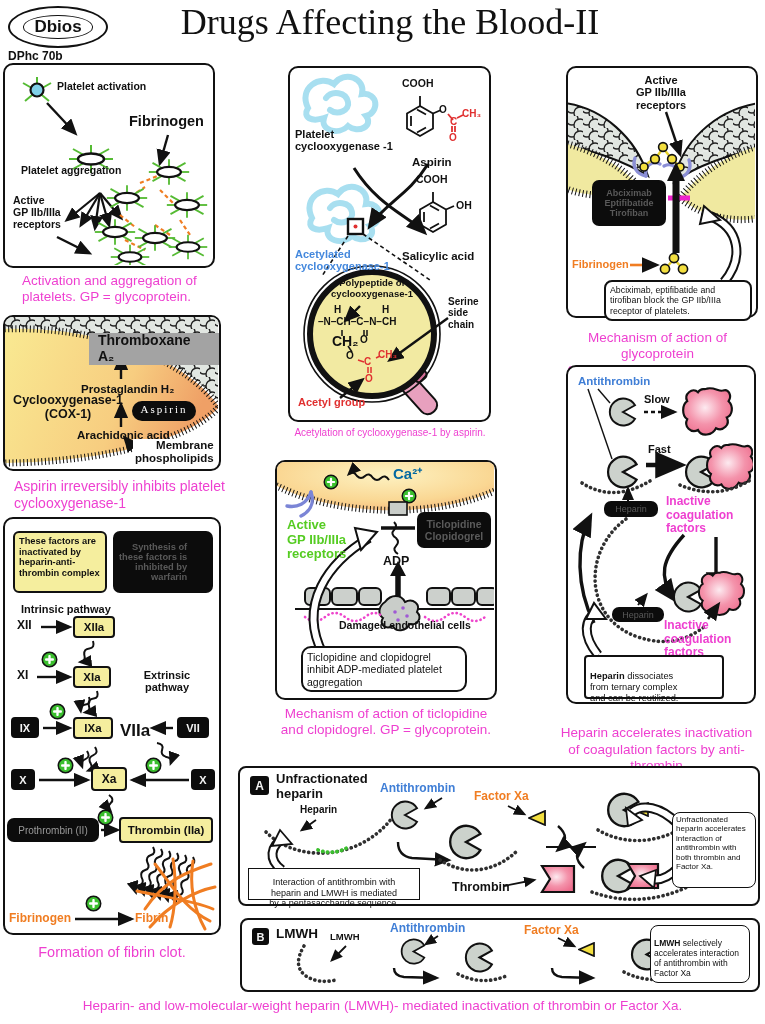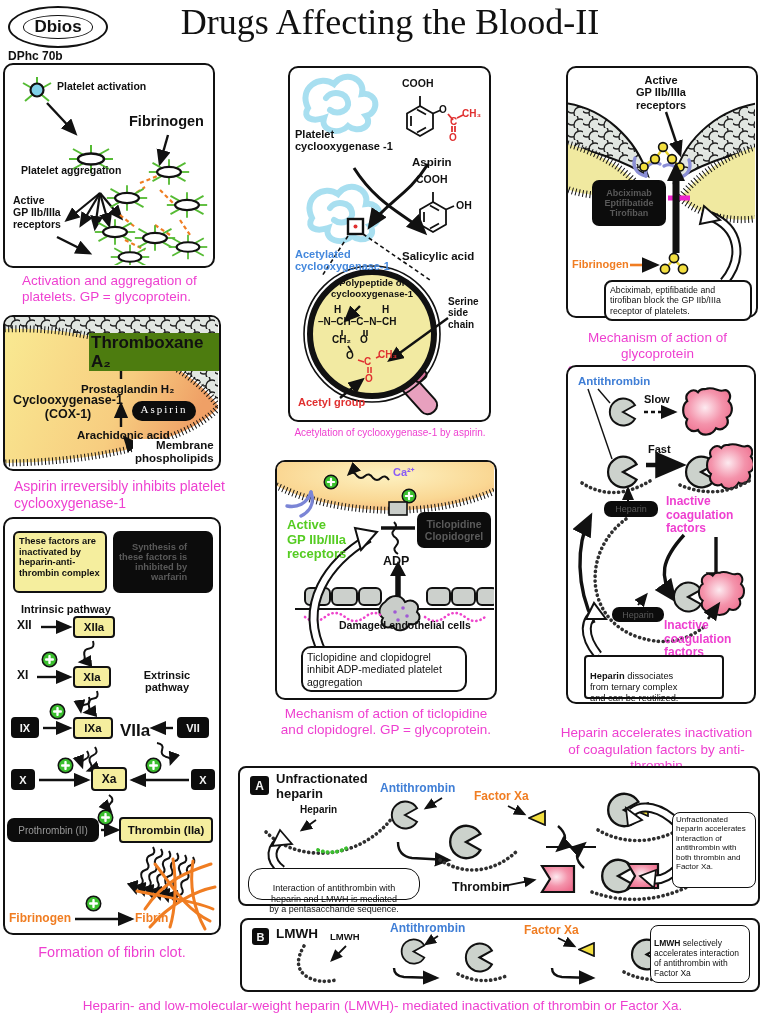--- a/index.html
+++ b/index.html
@@ -220,21 +220,21 @@
     <div class="lbl b pre" style="left:5px;top:180px;font-size:11px;color:#4488dd">Acetylated
 cyclooxygenase-1</div>
     <div class="lbl b" style="left:126px;top:106px;font-size:10.5px">COOH</div>
     <div class="lbl b" style="left:166px;top:132px;font-size:10.5px">OH</div>
     <div class="lbl b" style="left:112px;top:182px;font-size:11.5px">Salicylic acid</div>
     <div class="lbl b pre ctr" style="left:36px;top:210px;width:92px;font-size:9.5px">Polypeptide of
 cyclooxygenase-1</div>
     <div class="lbl b" style="left:44px;top:236px;font-size:10px">H</div>
     <div class="lbl b" style="left:92px;top:236px;font-size:10px">H</div>
     <div class="lbl b" style="left:28px;top:248px;font-size:10px">–N–CH–C–N–CH</div>
-    <div class="lbl b" style="left:42px;top:266px;font-size:10px">CH₂</div>
+    <div class="lbl b" style="left:42px;top:266px;font-size:14px">CH₂</div>
     <div class="lbl b" style="left:70px;top:266px;font-size:10px">O</div>
     <div class="lbl b" style="left:56px;top:282px;font-size:10px">O</div>
     <div class="lbl b red" style="left:74px;top:288px;font-size:10px">C</div>
     <div class="lbl b red" style="left:88px;top:281px;font-size:10px">CH₃</div>
     <div class="lbl b red" style="left:75px;top:305px;font-size:10px">O</div>
     <div class="lbl b pre" style="left:158px;top:228px;font-size:10px">Serine
 side
 chain</div>
     <div class="lbl b red" style="left:8px;top:328px;font-size:11px">Acetyl group</div>
   </div>
@@ -317,21 +317,21 @@
       <path d="M-4,-4 H216 V88 C180,40 90,8 -4,12 Z" fill="url(#scal)"></path>
       <path d="M-4,12 C90,8 180,40 214,90 C180,128 80,146 -4,146 Z" fill="url(#coxg)"></path>
       <path d="M-4,12 C90,8 180,40 214,90 C180,128 80,146 -4,146" class="hair"></path>
       <g>
         <line class="arr" x1="116" y1="62" x2="116" y2="40" marker-end="url(#ah)"></line>
         <line class="arr" x1="116" y1="110" x2="116" y2="88" marker-end="url(#ah)"></line>
         <path class="arr" d="M152,140 C138,134 126,128 120,121" marker-end="url(#ah)"></path>
       </g>
       <rect x="127" y="84" width="64" height="20" rx="10" fill="#0c0c0c"></rect>
     </svg>
-    <div class="lbl b" style="left:84px;top:16px;font-size:17px;background:#4d7c0f;padding:0 2px">Thromboxane A₂</div>
+    <div class="lbl b" style="left:84px;top:16px;font-size:14px;background:#a3a3a3;padding:0 9px">Thromboxane A₂</div>
     <div class="lbl b" style="left:76px;top:66px;font-size:11.5px">Prostaglandin H₂</div>
     <div class="lbl b pre ctr" style="left:2px;top:76px;width:122px;font-size:12.5px">Cyclooxygenase-1
 (COX-1)</div>
     <div class="lbl i ctr" style="left:127px;top:86px;width:64px;font-size:11px;color:#fff;letter-spacing:2px;font-family:'Liberation Serif',serif">Aspirin</div>
     <div class="lbl b" style="left:72px;top:112px;font-size:11.5px">Arachidonic acid</div>
     <div class="lbl b pre" style="left:128px;top:122px;font-size:11.5px;background:#fff;padding:0 2px;text-align:right">Membrane
 phospholipids</div>
   </div>
   <div class="cap pre" style="left:14px;top:478px;width:230px;font-size:14px">Aspirin irreversibly inhibits platelet
 cyclooxygenase-1</div>
@@ -474,21 +474,21 @@
           <circle cx="121" cy="158" r="1.8" fill="#a05ad5"></circle>
       </g>
       <path class="chainm" d="M28,155 q10,8 20,0 q10,-8 20,0 q10,8 20,0 q10,-8 18,0"></path>
       <path class="chainm" d="M148,155 q10,8 20,0 q10,-8 20,0 q10,8 20,0"></path>
       <g>
         <path class="oab" d="M46,192 C20,142 52,100 92,76"></path>
         <path class="oaw" d="M46,192 C20,142 52,100 92,76"></path>
         <polygon points="84,88 100,70 78,66" fill="#fff" stroke="#111" stroke-width="2"></polygon>
       </g>
     </svg>
-    <div class="lbl b" style="left:116px;top:4px;font-size:11px;color:#8b5cf6">Ca²⁺</div>
+    <div class="lbl b" style="left:116px;top:4px;font-size:15px;color:#0369a1">Ca²⁺</div>
     <div class="lbl b pre green" style="left:10px;top:56px;font-size:13px">Active
 GP IIb/IIIa
 receptors</div>
     <div class="kbox i b pre" style="left:140px;top:50px;width:74px;height:36px;font-size:10.5px">Ticlopidine
 Clopidogrel</div>
     <div class="lbl b" style="left:106px;top:92px;font-size:12.5px">ADP</div>
     <div class="lbl b" style="left:62px;top:158px;font-size:10.5px">Damaged endothelial cells</div>
     <div class="note" style="left:24px;top:184px;width:166px;height:46px;font-size:10.5px;border-radius:10px">
       <span class="i">Ticlopidine</span><span> and </span><span class="i">clopidogrel</span><span> inhibit ADP-mediated platelet aggregation</span>
     </div>
@@ -588,21 +588,21 @@
       <g>
         <path class="oab" d="M438,100 C428,110 418,114 408,110"></path>
         <path class="oaw" d="M438,100 C428,110 418,114 408,110"></path>
         <polygon points="416,102 400,108 414,120" fill="#fff" stroke="#111" stroke-width="1.8"></polygon>
       </g>
     </svg>
     <div class="chipk" style="left:10px;top:8px;width:19px;height:19px;font-size:12px;border-radius:3px">A</div>
     <div class="lbl b pre" style="left:36px;top:4px;font-size:13px">Unfractionated
 heparin</div>
     <div class="lbl b i" style="left:60px;top:36px;font-size:10px">Heparin</div>
-    <div class="note pre ctr" style="left:8px;top:100px;width:172px;height:32px;font-size:9px;border-width:1.5px;border-radius:14px;padding:14px">Interaction of antithrombin with
+    <div class="note pre ctr" style="left:8px;top:100px;width:172px;height:32px;font-size:9px;border-width:1.5px;border-radius:0;padding:8px">Interaction of antithrombin with
 heparin and LMWH is mediated
 by a pentasaccharide sequence.</div>
     <div class="lbl b" style="left:140px;top:14px;font-size:12px;color:#3f7ed6">Antithrombin</div>
     <div class="lbl b orange" style="left:234px;top:22px;font-size:12px">Factor Xa</div>
     <div class="lbl b" style="left:212px;top:112px;font-size:12.5px">Thrombin</div>
     <div class="note pre" style="left:432px;top:44px;width:84px;height:76px;font-size:8px;border-width:1.5px;border-radius:8px;padding:2px 3px">Unfractionated
 heparin accelerates
 interaction of
 antithrombin with
 both thrombin and

